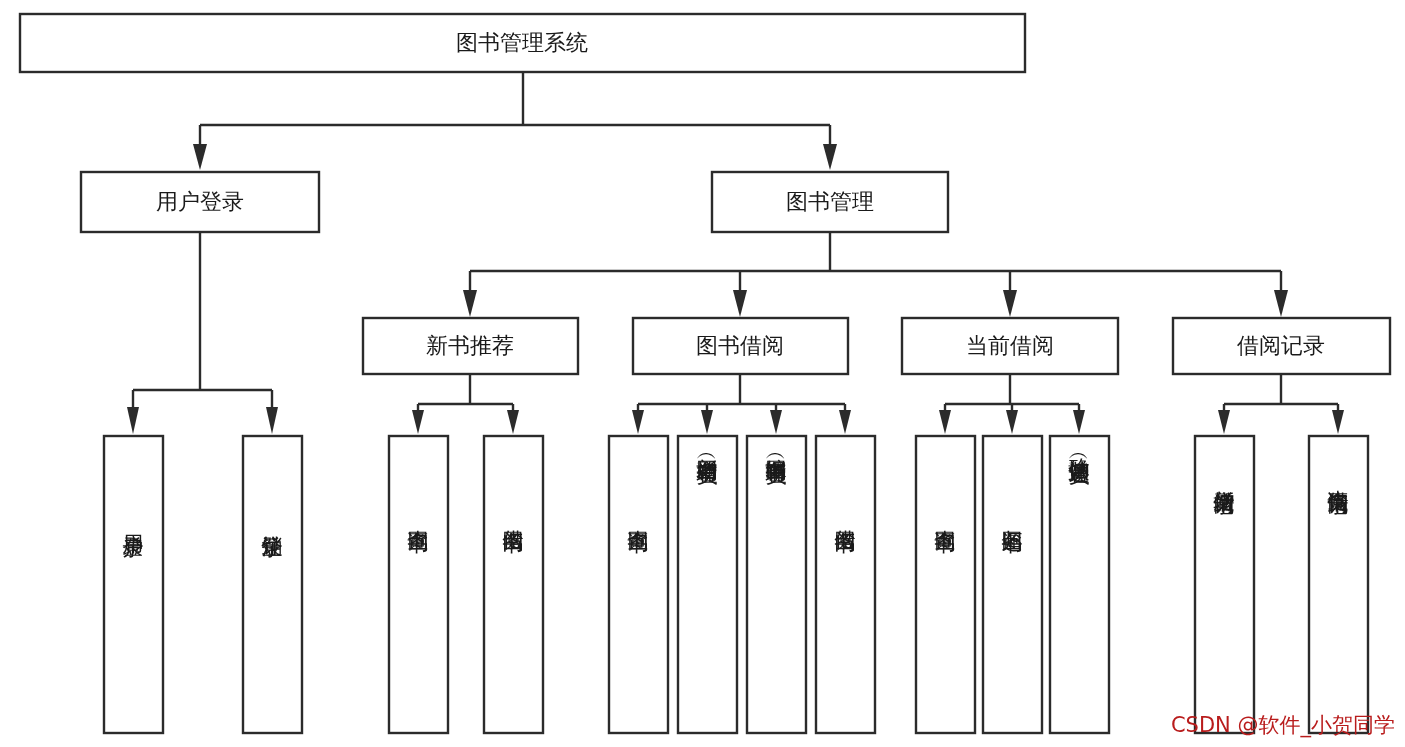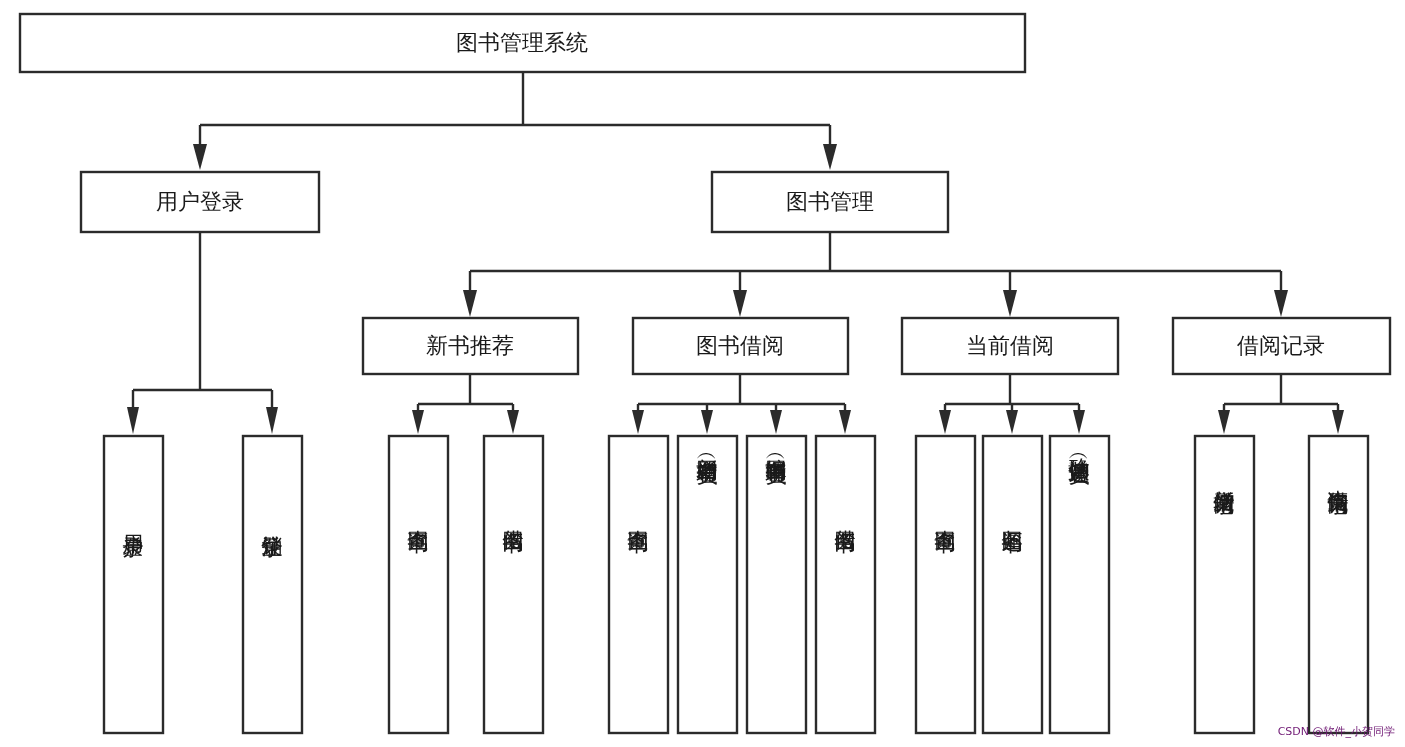--- a/index.html
+++ b/index.html
@@ -52,22 +52,22 @@
   }
   .arrow-head {
     fill: #2b2b2b;
     stroke: none;
   }
   .watermark {
     position: absolute;
     right: 10px;
     bottom: 8px;
     font-family: "DejaVu Sans", "Liberation Sans", sans-serif;
-    font-size: 11px;
-    color: #701a75;
+    font-size: 21px;
+    color: #b91c1c;
     white-space: nowrap;
     user-select: none;
   }
 </style>
 </head>
 <body>
 
 <div id="diagram-root">
 
   <svg id="flow-svg" viewBox="0 0 1405 747">

